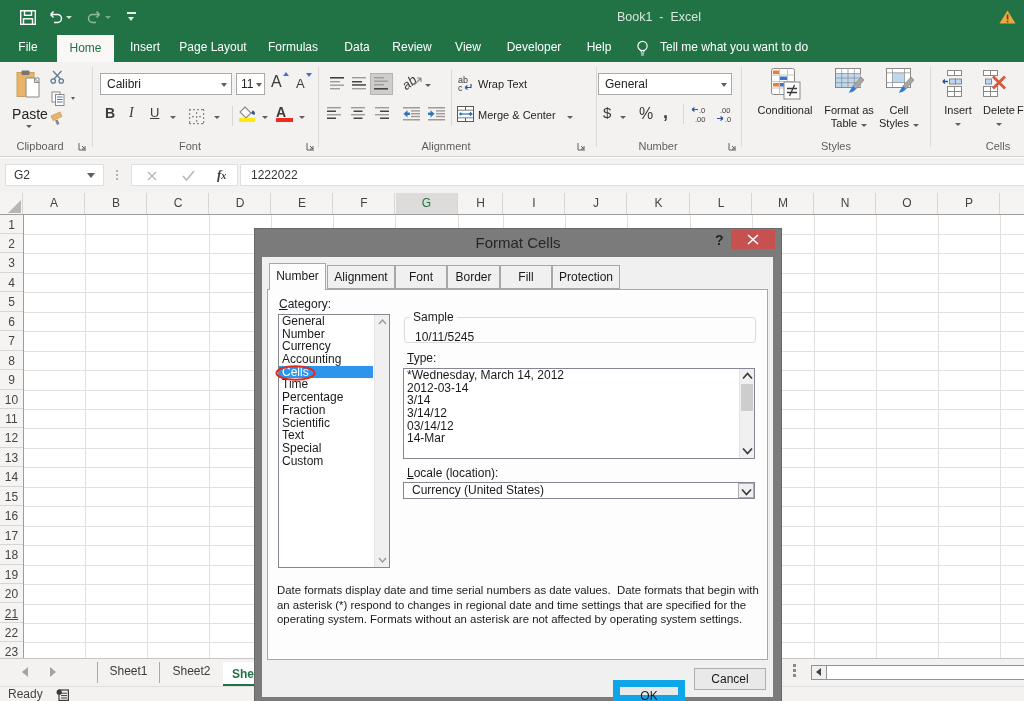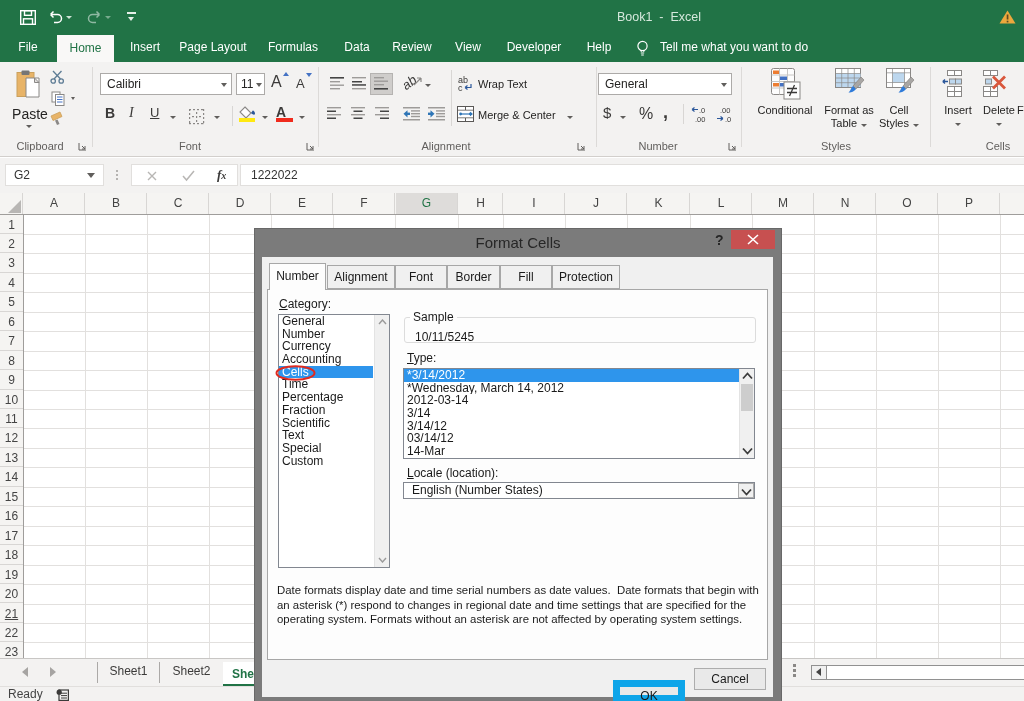--- a/index.html
+++ b/index.html
@@ -596,41 +596,40 @@
           <ellipse cx="20.5" cy="8" rx="19" ry="6.8" fill="none" stroke="#e02b20" stroke-width="2"></ellipse>
         </svg>
 
         <fieldset style="position:absolute;left:136px;top:20px;width:352px;height:33px;border:1px solid #dcdcdc;border-radius:3px;">
           <legend style="font-size:12px;color:#1a1a1a;margin-left:5px;padding:0 3px;">Sample</legend>
         </fieldset>
         <div class="dlabel" style="left:147px;top:40px;">10/11/5245</div>
 
         <div class="dlabel" style="left:139px;top:61px;"><u>T</u>ype:</div>
         <div class="dlist" id="typelist" style="left:135px;top:78px;width:352px;height:91px;">
-          <div class="li" style="background:#2e95ec;color:#fff;">*3/14/2012</div>
           <div class="li">*Wednesday, March 14, 2012</div>
           <div class="li">2012-03-14</div>
           <div class="li">3/14</div>
           <div class="li">3/14/12</div>
           <div class="li">03/14/12</div>
           <div class="li">14-Mar</div>
           <div class="sbar" style="right:0;top:0;width:15px;height:89px;">
             <svg style="position:absolute;top:3px;left:2px;" width="11" height="8" viewBox="0 0 11 8">
               <path d="M1 6.5 L5.5 1.5 L10 6.5" fill="none" stroke="#3b3b3b" stroke-width="1.8"></path>
             </svg>
             <svg style="position:absolute;bottom:3px;left:2px;" width="11" height="8" viewBox="0 0 11 8">
               <path d="M1 1.5 L5.5 6.5 L10 1.5" fill="none" stroke="#3b3b3b" stroke-width="1.8"></path>
             </svg>
             <div style="position:absolute;left:1px;top:15px;width:12px;height:27px;background:#cdcdcd;"></div>
           </div>
         </div>
 
         <div class="dlabel" style="left:139px;top:176px;"><u>L</u>ocale (location):</div>
         <div class="dlist" style="left:135px;top:192px;width:352px;height:17px;">
-          <div style="position:absolute;left:8px;top:0px;font-size:12px;">English (Number States)</div>
+          <div style="position:absolute;left:8px;top:0px;font-size:12px;">Currency (United States)</div>
           <div style="position:absolute;right:0px;top:0px;width:16px;height:15px;background:#f0f0f0;border:1px solid #acacac;">
             <svg style="position:absolute;left:2px;top:4px;" width="11" height="8" viewBox="0 0 11 8">
               <path d="M1 1.5 L5.5 6.5 L10 1.5" fill="none" stroke="#3b3b3b" stroke-width="1.8"></path>
             </svg>
           </div>
         </div>
 
         <div class="dlabel" style="left:9px;top:293px;width:484px;white-space:nowrap;font-size:11.4px;line-height:14.6px;">Date formats display date and time serial numbers as date values.&nbsp; Date formats that begin with<br>an asterisk (*) respond to changes in regional date and time settings that are specified for the<br>operating system. Formats without an asterisk are not affected by operating system settings.</div>
       </div>
 

